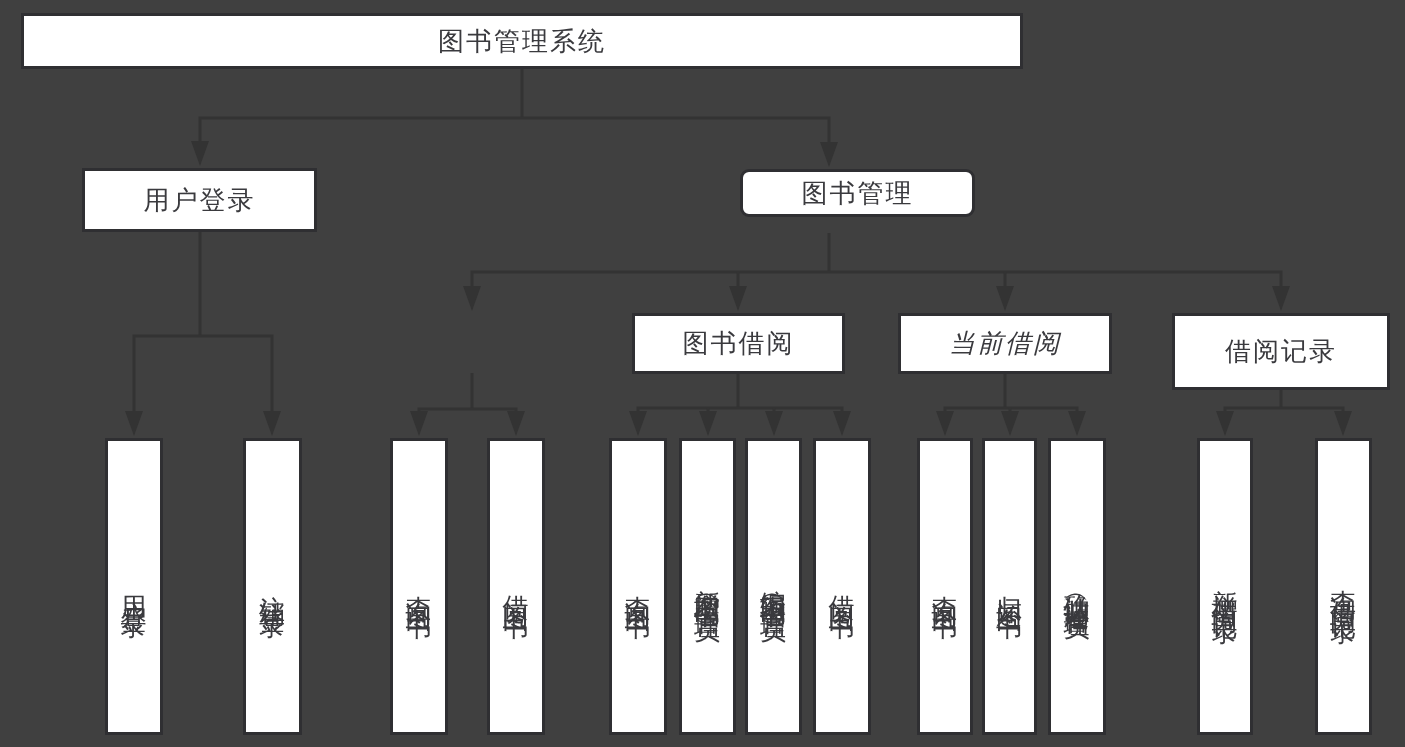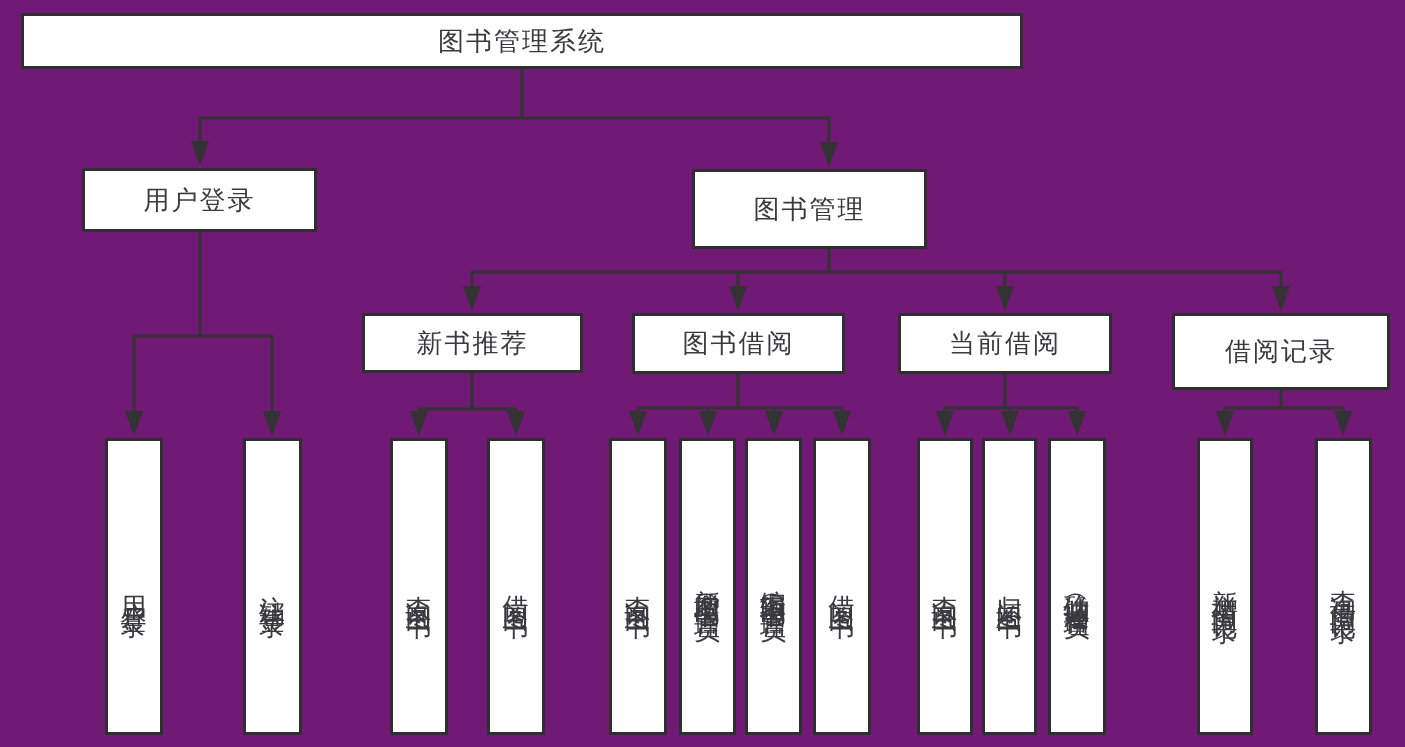--- a/index.html
+++ b/index.html
@@ -4,21 +4,21 @@
 <style>
   html, body {
     margin: 0;
     padding: 0;
     background: #ffffff;
   }
   .canvas {
     position: relative;
     width: 1405px;
     height: 747px;
-    background: #701a75;
+    background: #404040;
     font-family: "Liberation Sans", sans-serif;
     overflow: hidden;
   }
   .connectors {
     position: absolute;
     left: 0;
     top: 0;
     pointer-events: none;
   }
   .node {
@@ -109,25 +109,24 @@
       <polygon points="1001,411 1019,411 1010,436"></polygon>
       <polygon points="1068,411 1086,411 1077,436"></polygon>
       <polygon points="1216,411 1234,411 1225,436"></polygon>
       <polygon points="1334,411 1352,411 1343,436"></polygon>
     </g>
   </svg>
 
   <div class="node h-node" style="left:21px; top:13px; width:1002px; height:56px;">图书管理系统</div>
 
   <div class="node h-node" style="left:82px; top:168px; width:235px; height:64px;">用户登录</div>
-  <div class="node h-node" style="left:692px; top:169px; width:235px; height:80px;">图书管理</div>
+  <div class="node h-node" style="left:740px; top:169px; width:235px; height:48px;border-radius:9px;">图书管理</div>
 
-  <div class="node h-node" style="left:362px; top:313px; width:221px; height:60px;">新书推荐</div>
   <div class="node h-node" style="left:632px; top:313px; width:213px; height:61px;">图书借阅</div>
-  <div class="node h-node" style="left:898px; top:313px; width:214px; height:61px;">当前借阅</div>
+  <div class="node h-node" style="left:898px; top:313px; width:214px; height:61px;font-style:italic;">当前借阅</div>
   <div class="node h-node" style="left:1172px; top:313px; width:218px; height:77px;">借阅记录</div>
 
   <div class="node v-node" style="left:105px; top:438px; width:58px; height:297px;">
     <span class="v-label">用户登录</span>
   </div>
   <div class="node v-node" style="left:243px; top:438px; width:59px; height:297px;">
     <span class="v-label">注销登录</span>
   </div>
 
   <div class="node v-node" style="left:390px; top:438px; width:58px; height:297px;">

